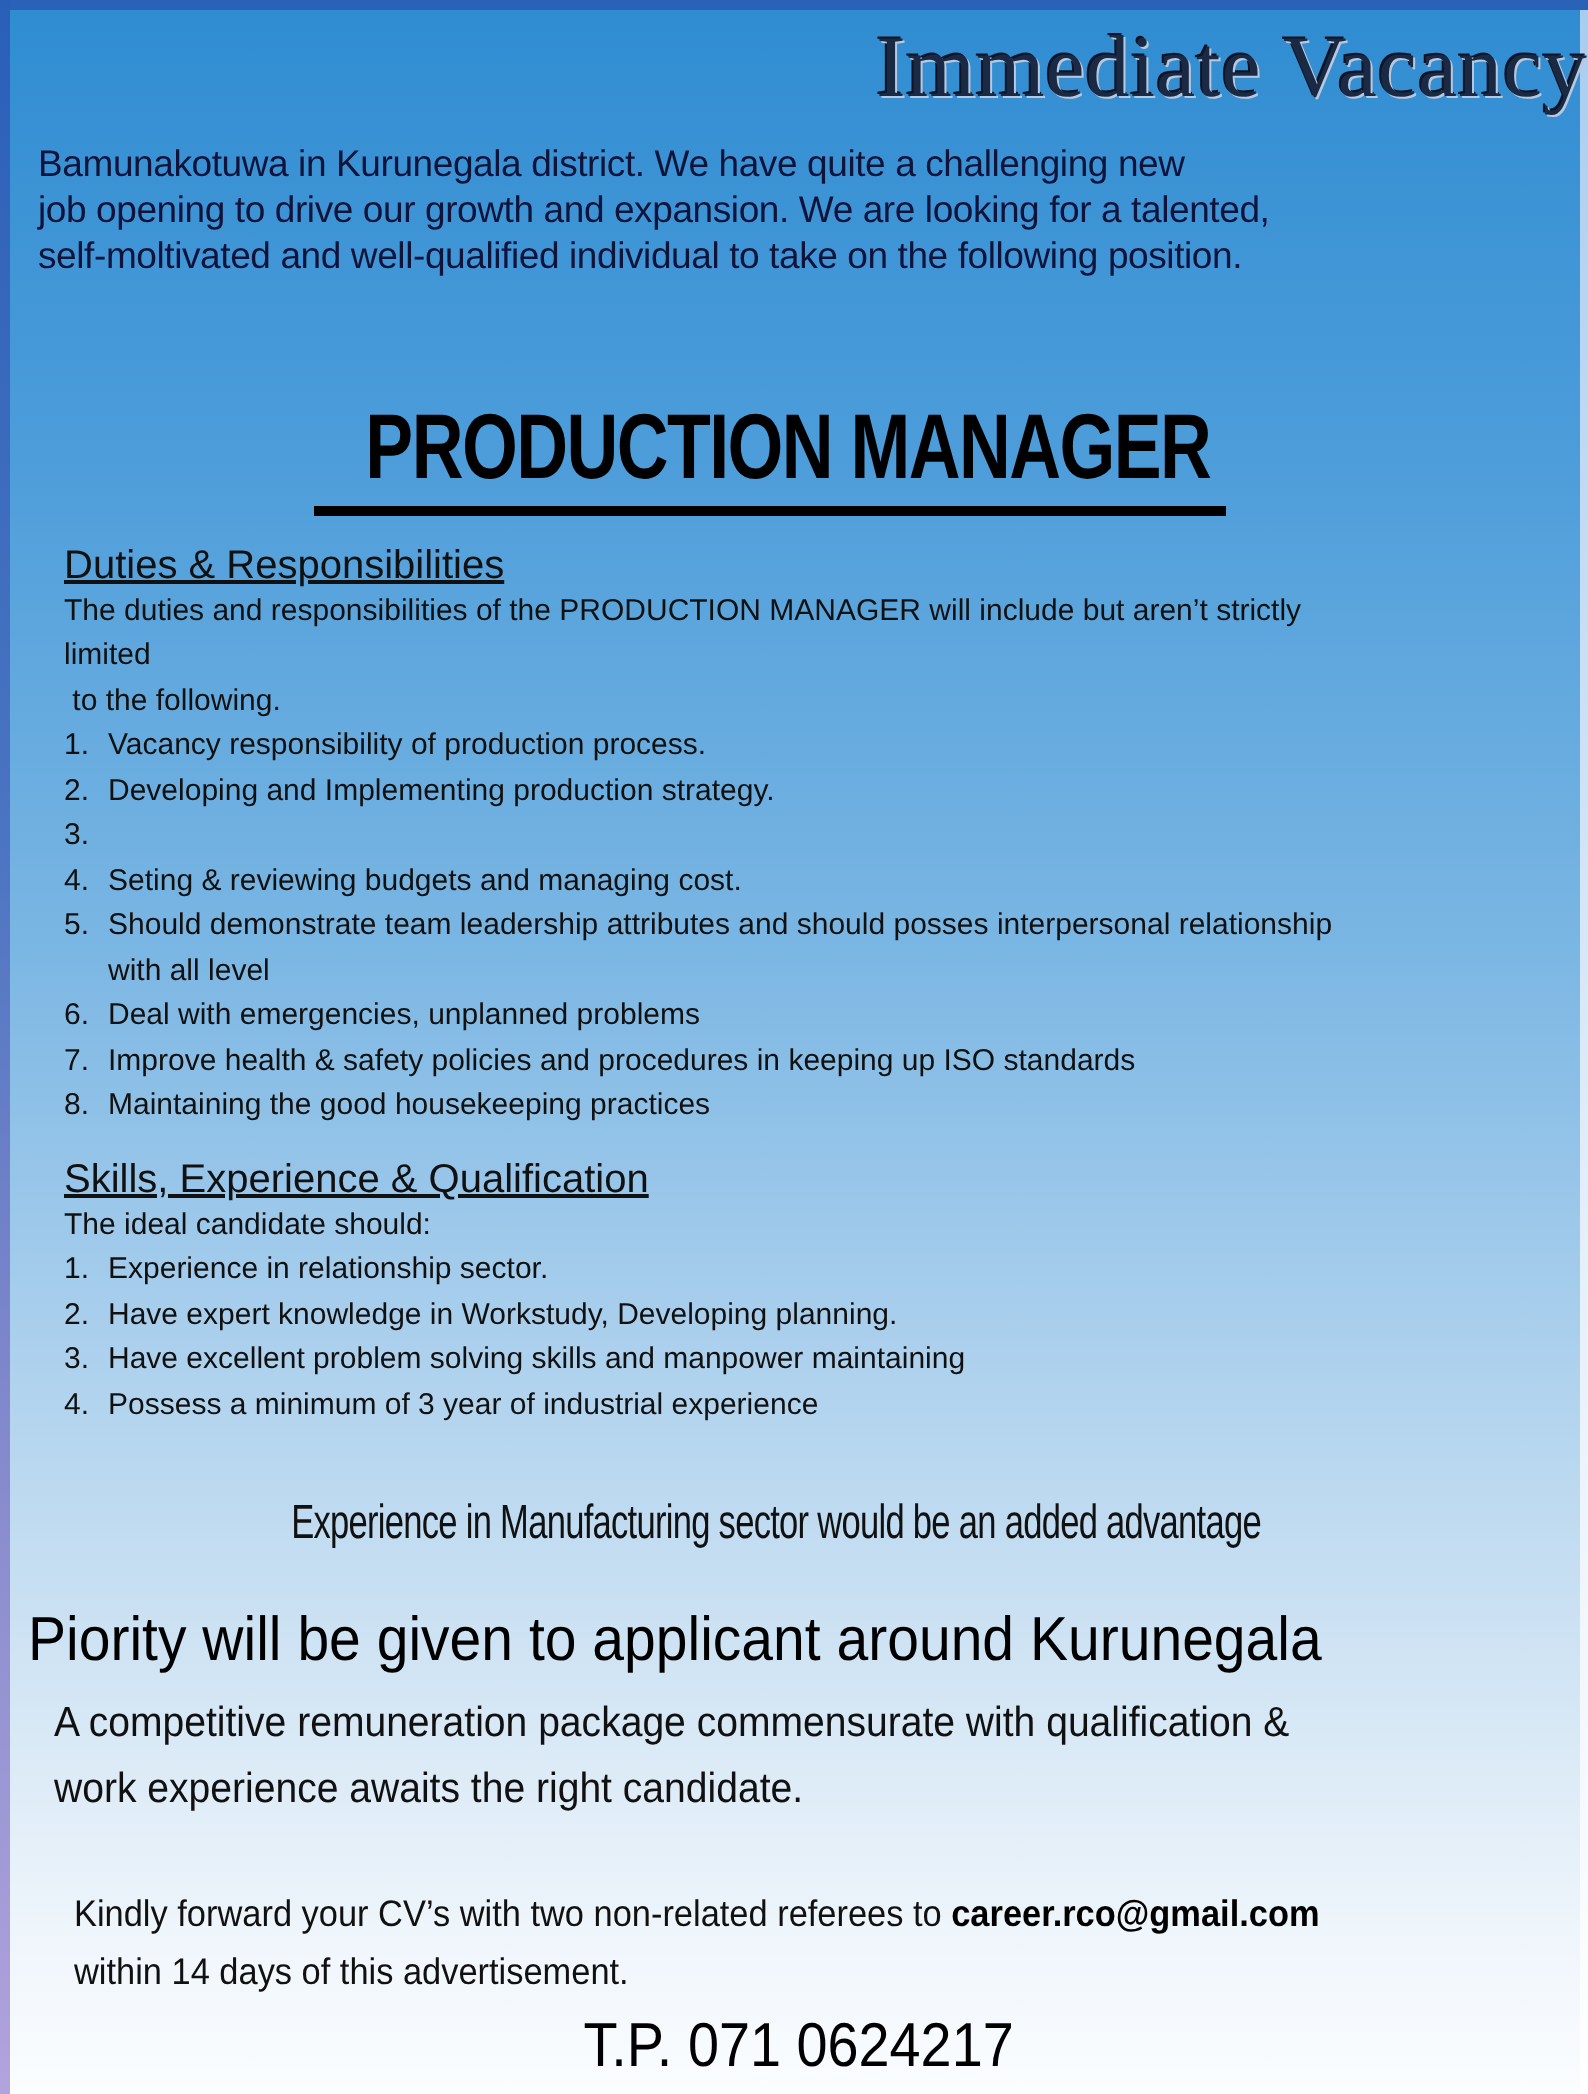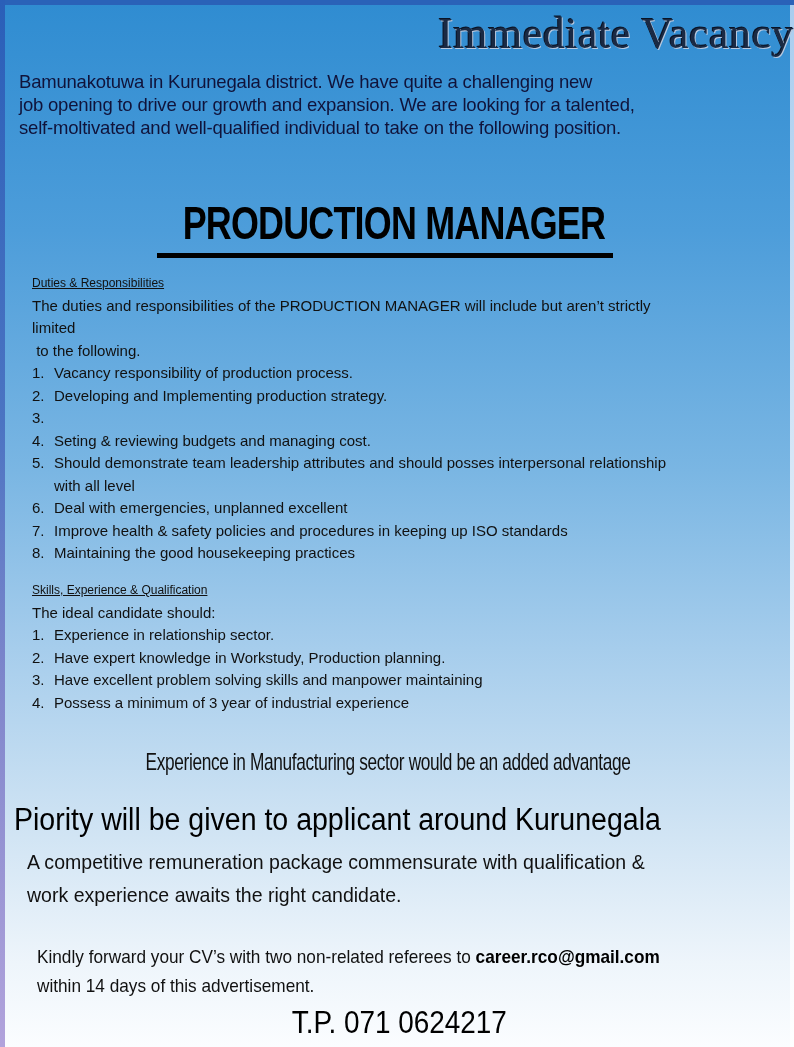--- a/index.html
+++ b/index.html
@@ -32,21 +32,21 @@
   .position {
     position: absolute; left: 0; width: 100%; top: 196px; text-align: center;
     font-family: "Liberation Sans", sans-serif; font-weight: bold; font-size: 46px;
     color: #000; transform: scaleX(0.78); transform-origin: 383px 0; letter-spacing: -1px;
   }
   .position-rule {
     position: absolute; left: 157px; top: 253px; width: 456px; height: 5px; background: #000;
   }
 
   .section { position: absolute; left: 32px; width: 740px; font-size: 15px; line-height: 22.5px; color: #111; }
-  .section .hd { text-decoration: underline; font-size: 12px; }
+  .section .hd { text-decoration: underline; font-size: 20px; }
   .section .row { display: flex; white-space: nowrap; }
   .section .num { width: 22px; flex: 0 0 22px; }
   .section .cont { padding-left: 22px; }
   .duties { top: 272px; }
   .skills { top: 579px; }
 
   .advantage {
     position: absolute; left: 0; width: 794px; top: 748px; text-align: center;
     font-size: 24px; color: #111; transform: scaleX(0.72); transform-origin: 365px 0; letter-spacing: -0.5px;
   }
@@ -107,42 +107,42 @@
         <span class="num">4.</span>
         <span>Seting &amp; reviewing budgets and managing cost.</span>
       </div>
     <div class="row">
         <span class="num">5.</span>
         <span>Should demonstrate team leadership attributes and should posses interpersonal relationship</span>
       </div>
     <div class="cont">with all level</div>
     <div class="row">
         <span class="num">6.</span>
-        <span>Deal with emergencies, unplanned excellent</span>
+        <span>Deal with emergencies, unplanned problems</span>
       </div>
     <div class="row">
         <span class="num">7.</span>
         <span>Improve health &amp; safety policies and procedures in keeping up ISO standards</span>
       </div>
     <div class="row">
         <span class="num">8.</span>
         <span>Maintaining the good housekeeping practices</span>
       </div>
   </div>
 
   <div class="section skills">
     <div class="hd">Skills, Experience &amp; Qualification</div>
     <div>The ideal candidate should:</div>
     <div class="row">
         <span class="num">1.</span>
         <span>Experience in relationship sector.</span>
       </div>
     <div class="row">
         <span class="num">2.</span>
-        <span>Have expert knowledge in Workstudy, Production planning.</span>
+        <span>Have expert knowledge in Workstudy, Developing planning.</span>
       </div>
     <div class="row">
         <span class="num">3.</span>
         <span>Have excellent problem solving skills and manpower maintaining</span>
       </div>
     <div class="row">
         <span class="num">4.</span>
         <span>Possess a minimum of 3 year of industrial experience</span>
       </div>
   </div>

